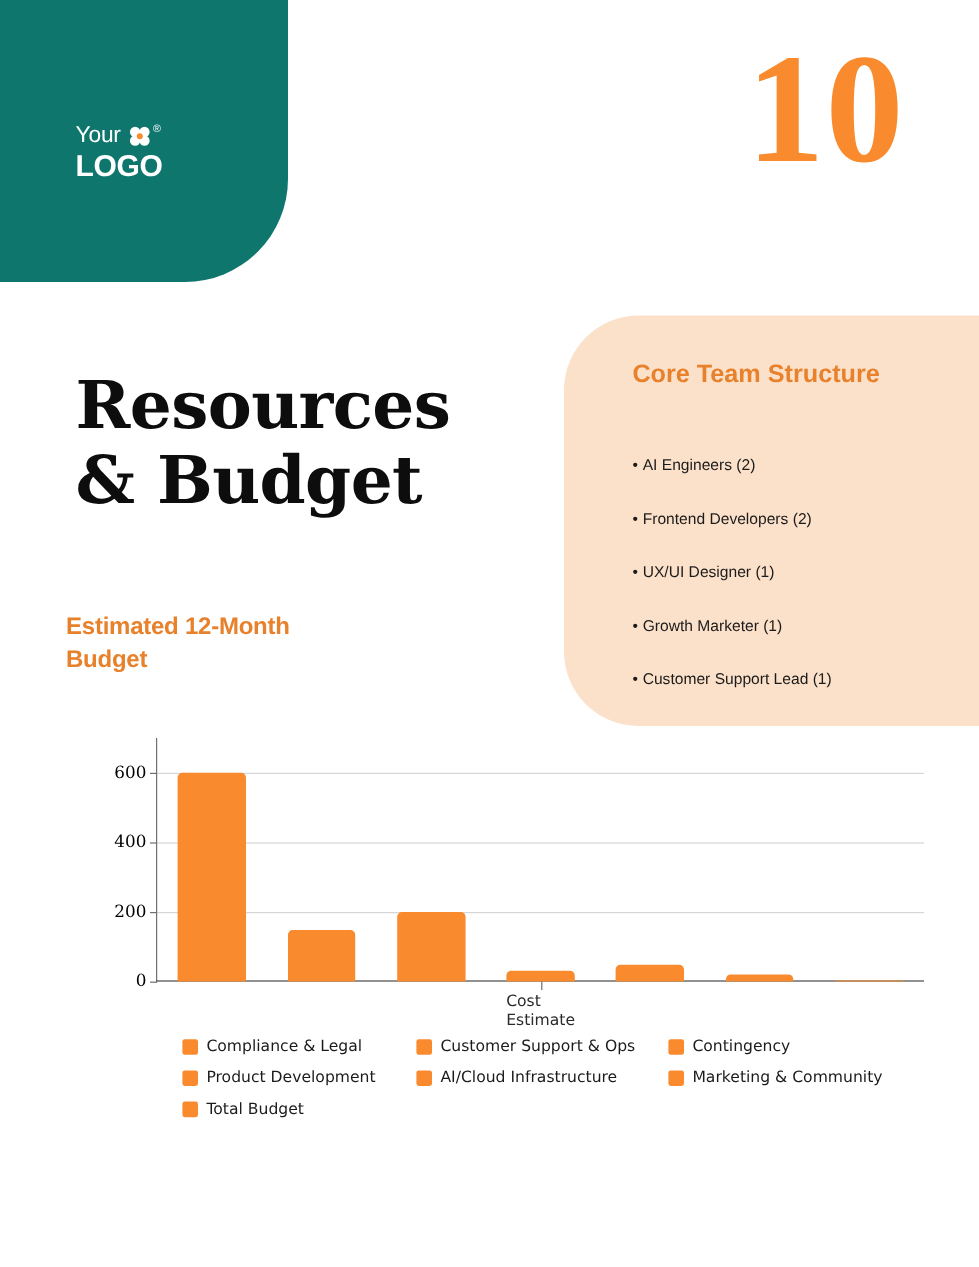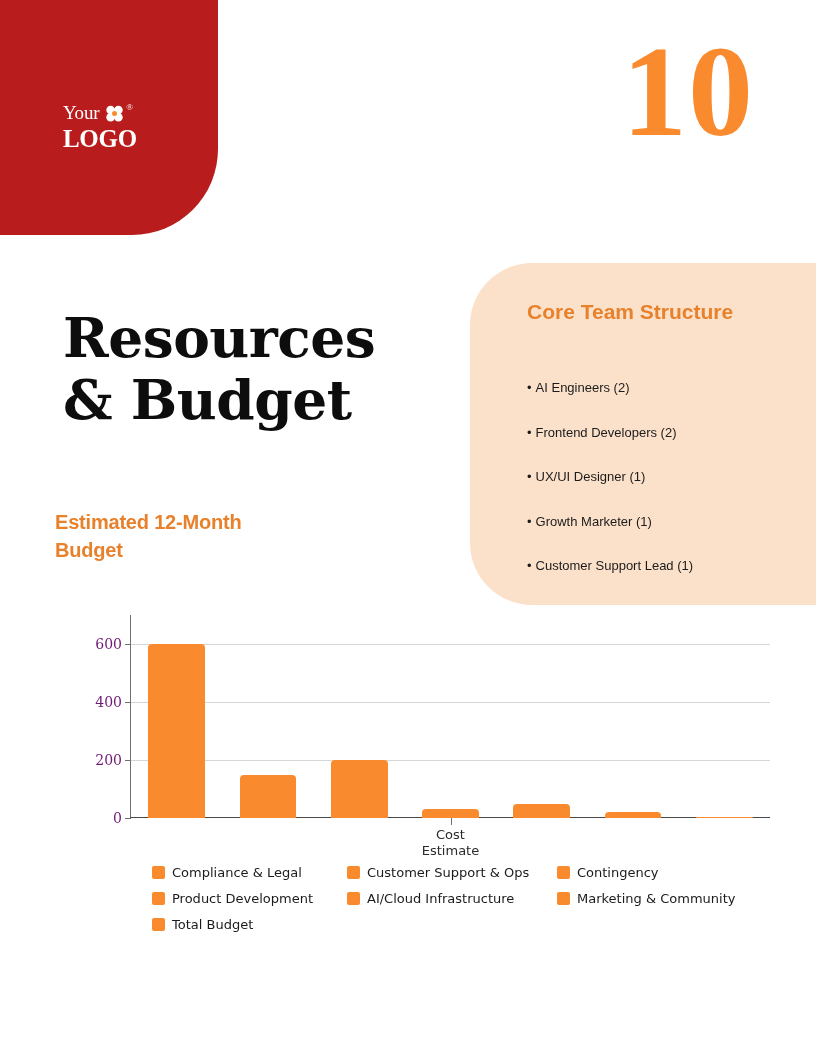--- a/index.html
+++ b/index.html
@@ -14,25 +14,24 @@
     overflow: hidden;
     font-family: "Liberation Sans", sans-serif;
     -webkit-font-smoothing: antialiased;
   }
 
   
   #header-block {
     position: absolute;
     left: 0;
     top: 0;
-    width: 218px;
+    width: 240px;
     height: 235px;
-    background: #b91c1c;
+    background: #0f766e;
     border-bottom-right-radius: 86px;
-    font-family: Liberation Serif, serif;
   }
   #logo {
     position: absolute;
     left: 63px;
     top: 103px;
     width: 110px;
     color: #ffffff;
     line-height: 1;
   }
   #logo-row-top {
@@ -180,21 +179,21 @@
     width: 640px;
     height: 1.4px;
     background: #4a4a4a;
   }
   .y-tick-label {
     position: absolute;
     right: 639px;
     margin-right: 9px;
     font-family: "DejaVu Serif", serif;
     font-size: 14px;
-    color: #701a75;
+    color: #000000;
     transform: translateY(-50%);
     white-space: nowrap;
   }
   .y-tick-mark {
     position: absolute;
     left: -6px;
     width: 6px;
     height: 1px;
     background: #6f6f6f;
   }
@@ -211,21 +210,21 @@
     height: 7px;
     background: #6f6f6f;
   }
   #x-axis-label {
     position: absolute;
     top: 212px;
     font-family: "DejaVu Sans", sans-serif;
     font-size: 13px;
     color: #2b2b2b;
     line-height: 1.25;
-    text-align: center;
+    text-align: left;
     transform: translateX(-50%);
     white-space: nowrap;
   }
 
   
   #chart-legend {
     position: absolute;
     left: 152px;
     top: 866px;
     width: 640px;

